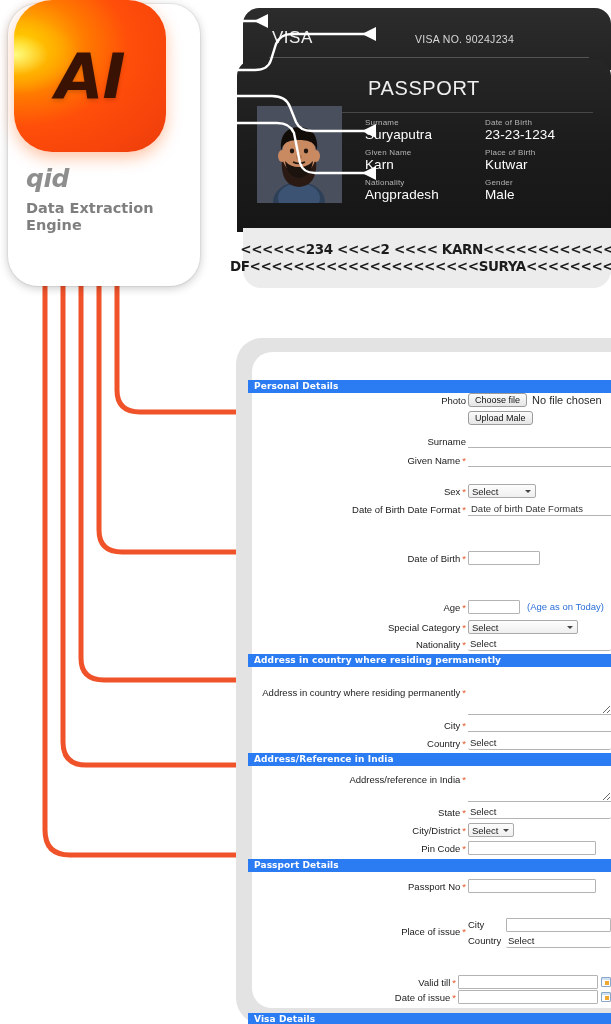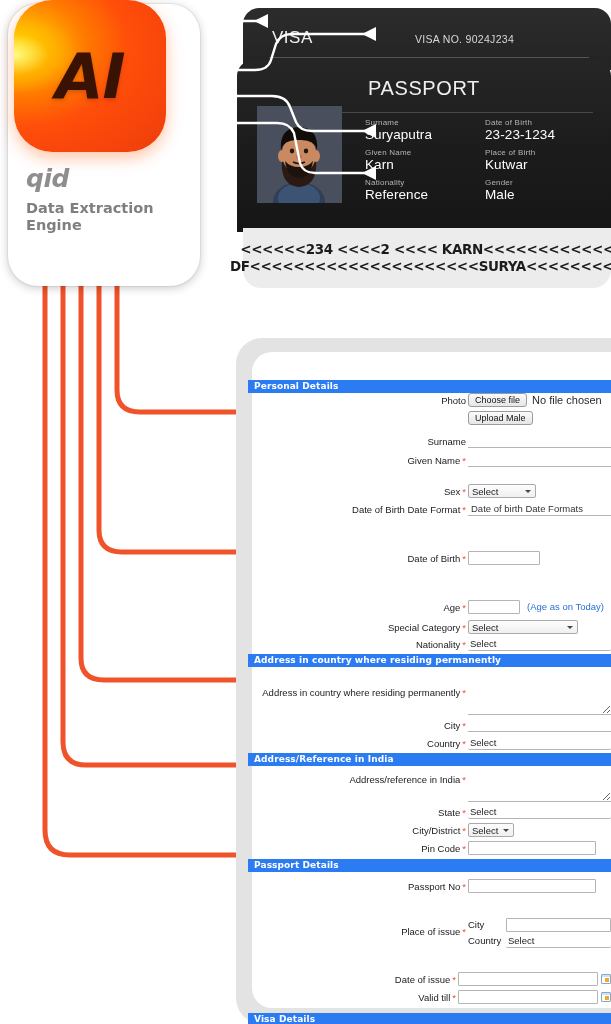--- a/index.html
+++ b/index.html
@@ -218,21 +218,21 @@
       </svg>
     </div>
 
     <div class="pp-fields">
       <div class="fcol c1">
         <div class="fk">Surname</div>
         <div class="fv">Suryaputra</div>
         <div class="fk">Given Name</div>
         <div class="fv">Karn</div>
         <div class="fk">Nationality</div>
-        <div class="fv">Reference</div>
+        <div class="fv">Angpradesh</div>
       </div>
       <div class="fcol c2">
         <div class="fk">Date of Birth</div>
         <div class="fv">23-23-1234</div>
         <div class="fk">Place of Birth</div>
         <div class="fv">Kutwar</div>
         <div class="fk">Gender</div>
         <div class="fv">Male</div>
       </div>
     </div>
@@ -414,29 +414,29 @@
           </div>
           <div style="display:flex;align-items:center;margin-top:2px">
             <span class="sublbl">Country</span>
             <span class="sel plain" style="flex:1;border-bottom:1px solid #b4b4b4">Select</span>
           </div>
         </div>
       </div>
 
       <div class="spacer-lg"></div>
 
-      <div class="frow">
-        <div class="lbl"><span>Date of issue</span><span class="star">*</span></div>
+      <div class="frow" style="margin-top:3px">
+        <div class="lbl"><span>Valid till</span><span class="star">*</span></div>
         <div class="fld">
           <input class="ti" style="flex: 1 1 0%;">
           <span class="cal"></span>
         </div>
       </div>
-      <div class="frow" style="margin-top:3px">
-        <div class="lbl"><span>Valid till</span><span class="star">*</span></div>
+      <div class="frow">
+        <div class="lbl"><span>Date of issue</span><span class="star">*</span></div>
         <div class="fld">
           <input class="ti" style="flex: 1 1 0%;">
           <span class="cal"></span>
         </div>
       </div>
     </div>
 
     <div class="sec-bar" style="margin-top:8px">Visa Details</div>
     <div class="rowset">
       <div class="frow" style="margin-top:9px">

